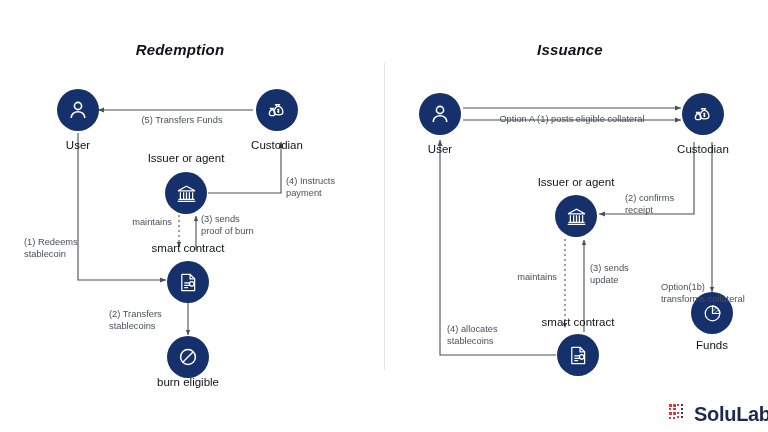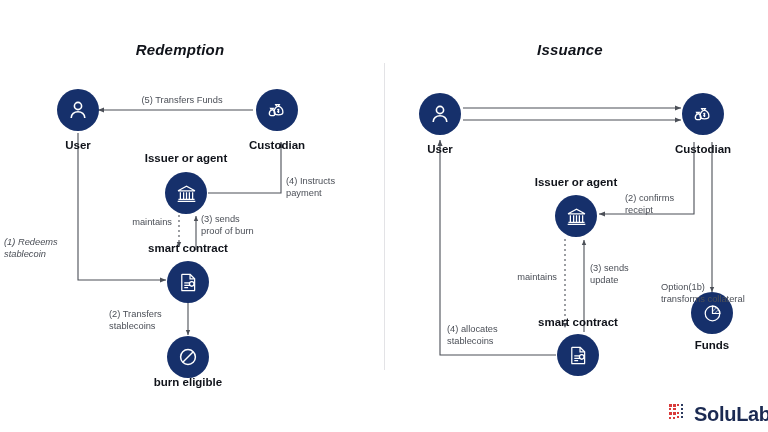--- a/index.html
+++ b/index.html
@@ -39,32 +39,32 @@
     background: #16306b;
     display: flex;
     align-items: center;
     justify-content: center;
   }
   .node svg { display:block; }
   .node-label {
     position: absolute;
     transform: translateX(-50%);
     font-size: 11.5px;
-    font-weight: bold;
+    font-weight: normal;
     color: #10131a;
     white-space: nowrap;
   }
   .edge-label {
     position: absolute;
     font-size: 9.3px;
     color: #4b4f57;
     line-height: 1.32;
     white-space: pre-line;
   }
-  .edge-label.center { transform: translateX(-50%); text-align:center; }
+  .edge-label.center { transform: translateX(-50%); text-align:center;margin-top:20px; }
   .edge-label.right  { transform: translateX(-100%); text-align:right; }
   svg.wires {
     position: absolute;
     left: 0; top: 0;
     width: 768px; height: 432px;
     overflow: visible;
   }
   .logo {
     position: absolute;
     display: flex;
@@ -183,21 +183,21 @@
     </span>
   </div>
   <div class="node-label" style="left:188px; top:376px;">burn eligible</div>
 
   <div class="edge-label center" style="left:182px; top:94px;">(5) Transfers Funds</div>
   <div class="edge-label" style="left:286px; top:175px;">(4) Instructs
 payment</div>
   <div class="edge-label right" style="left:172px; top:216px;">maintains</div>
   <div class="edge-label" style="left:201px; top:213px;">(3) sends
 proof of burn</div>
-  <div class="edge-label" style="left:4px; top:236px;font-style:italic;">(1) Redeems
+  <div class="edge-label" style="left:24px; top:236px;">(1) Redeems
 stablecoin</div>
   <div class="edge-label" style="left:109px; top:308px;">(2) Transfers
 stablecoins</div>
 
   <div class="node" style="left:440px; top:114px;">
     <span>
       <svg width="24" height="24" viewBox="0 0 24 24" fill="none" stroke="#fff" stroke-width="1.6">
         <circle cx="12" cy="8" r="3.6"></circle>
         <path d="M5.2 20c0-3.8 3.1-6.2 6.8-6.2S18.8 16.2 18.8 20"></path>
       </svg>
@@ -250,20 +250,21 @@
             <line x1="0" y1="0" x2="0" y2="3" stroke="#fff" stroke-width="1"></line>
           </pattern>
         </defs>
         <circle cx="12" cy="12" r="7.6"></circle>
         <path d="M12 4.4A7.6 7.6 0 0 1 19.6 12H12z" fill="url(#hatch)" stroke="#fff"></path>
       </svg>
     </span>
   </div>
   <div class="node-label" style="left:712px; top:339px;">Funds</div>
 
+  <div class="edge-label center" style="left:572px; top:93px;">Option A (1) posts eligible collateral</div>
   <div class="edge-label" style="left:625px; top:192px;">(2) confirms
 receipt</div>
   <div class="edge-label" style="left:661px; top:241px;margin-top:40px;">Option(1b)
 transforms collateral</div>
   <div class="edge-label right" style="left:557px; top:271px;">maintains</div>
   <div class="edge-label" style="left:590px; top:262px;">(3) sends
 update</div>
   <div class="edge-label" style="left:447px; top:323px;">(4) allocates
 stablecoins</div>
 

